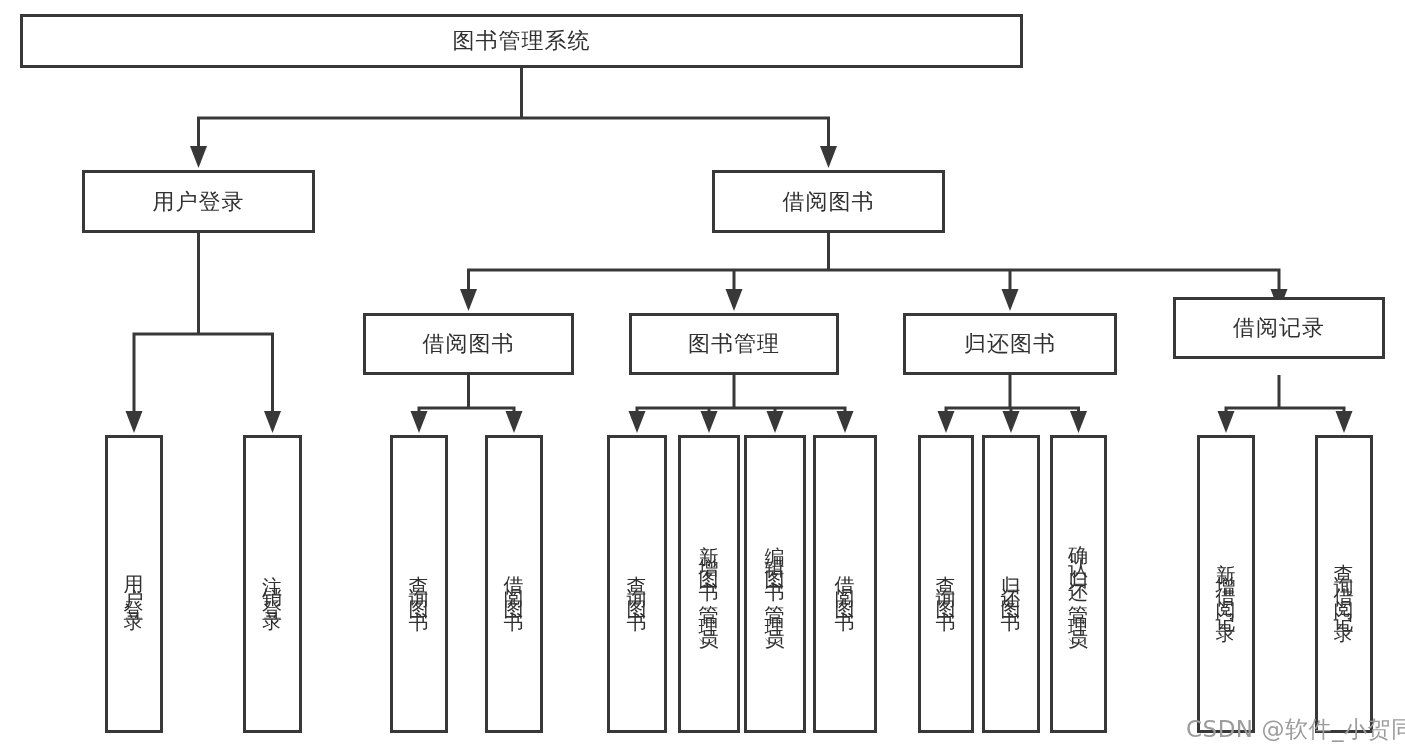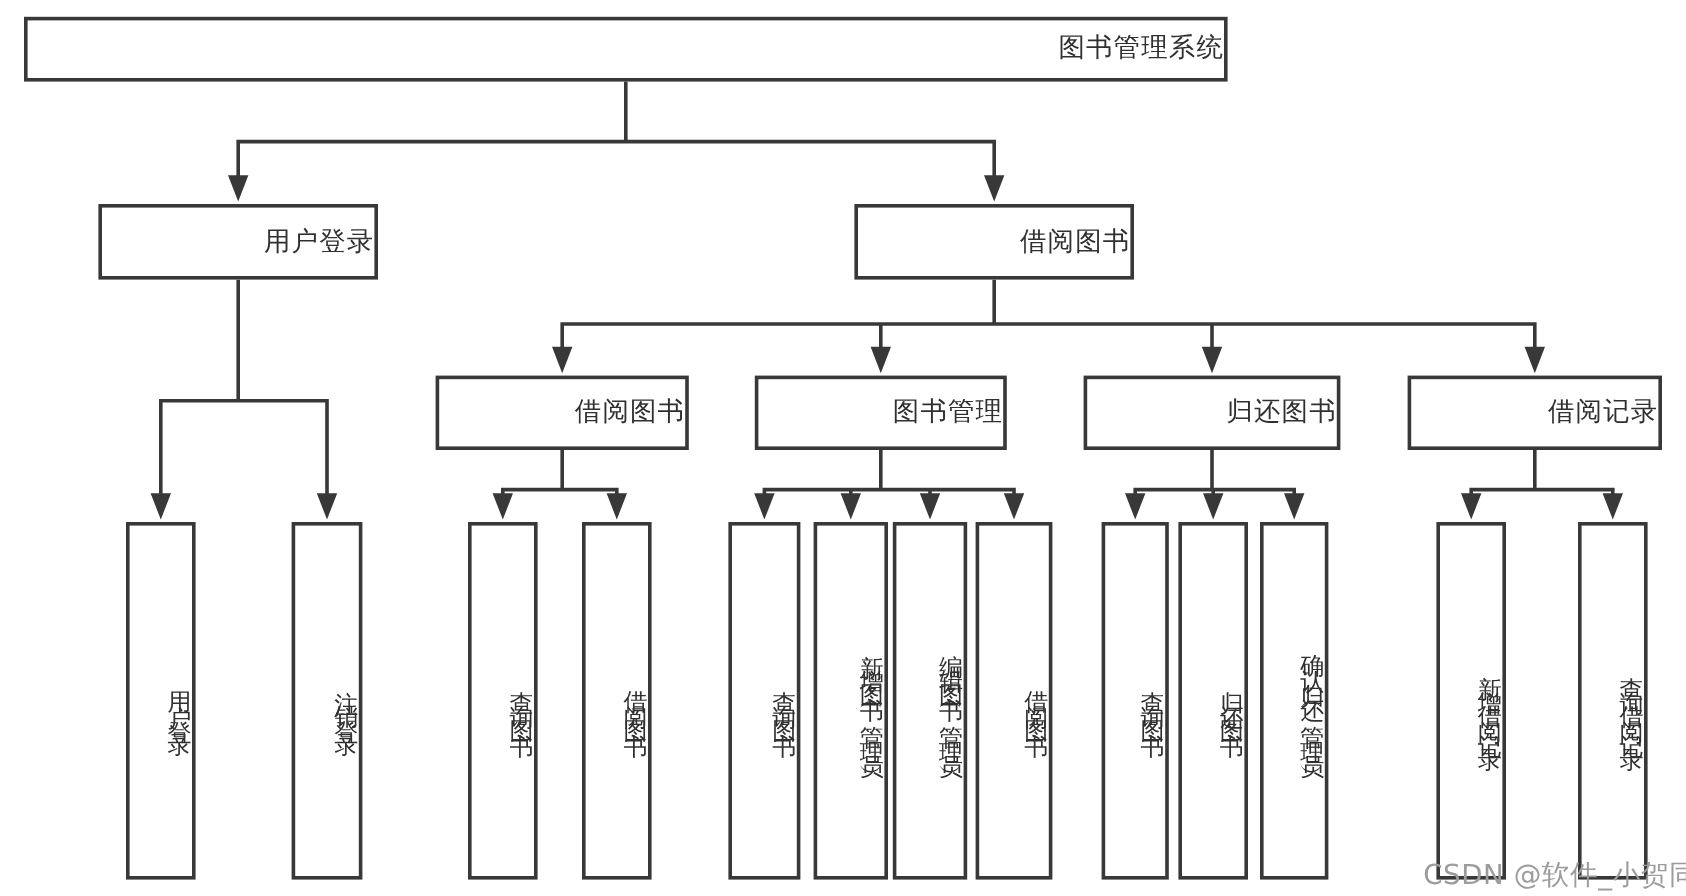--- a/index.html
+++ b/index.html
@@ -4,21 +4,21 @@
 <style>
   html,body{margin:0;padding:0;background:#fff;}
   .stage{
     position:relative;width:1405px;height:747px;background:#ffffff;
     font-family:"DejaVu Sans","Liberation Sans",sans-serif;
     color:#303030;overflow:hidden;
   }
   .connectors{position:absolute;left:0;top:0;width:1405px;height:747px;pointer-events:none;}
   .node{
     position:absolute;box-sizing:border-box;border:3px solid #383838;background:#ffffff;
-    display:flex;align-items:center;justify-content:flex-end;z-index:2;
+    display:flex;align-items:center;justify-content:center;z-index:2;
   }
   .hnode .lbl{
     font-size:22px;line-height:1;letter-spacing:1px;white-space:nowrap;color:#303030;
   }
   .vnode .lbl{
     writing-mode:vertical-rl;text-orientation:mixed;
     font-size:20px;line-height:1;letter-spacing:12px;color:#303030;white-space:nowrap;
   }
   .watermark{
     position:absolute;left:1186px;top:714px;z-index:5;
@@ -96,21 +96,21 @@
 
   <div class="node hnode" style="left:363px;top:313px;width:211px;height:62px">
     <span class="lbl">借阅图书</span>
   </div>
   <div class="node hnode" style="left:629px;top:313px;width:210px;height:62px">
     <span class="lbl">图书管理</span>
   </div>
   <div class="node hnode" style="left:903px;top:313px;width:214px;height:62px">
     <span class="lbl">归还图书</span>
   </div>
-  <div class="node hnode" style="left:1173px;top:313px;width:212px;height:62px">
+  <div class="node hnode" style="left:1173px;top:297px;width:212px;height:62px">
     <span class="lbl">借阅记录</span>
   </div>
 
   <div class="node vnode" style="left:105px;top:435px;width:58px;height:298px">
     <span class="lbl">用户登录</span>
   </div>
   <div class="node vnode" style="left:243px;top:435px;width:59px;height:298px">
     <span class="lbl">注销登录</span>
   </div>
 

